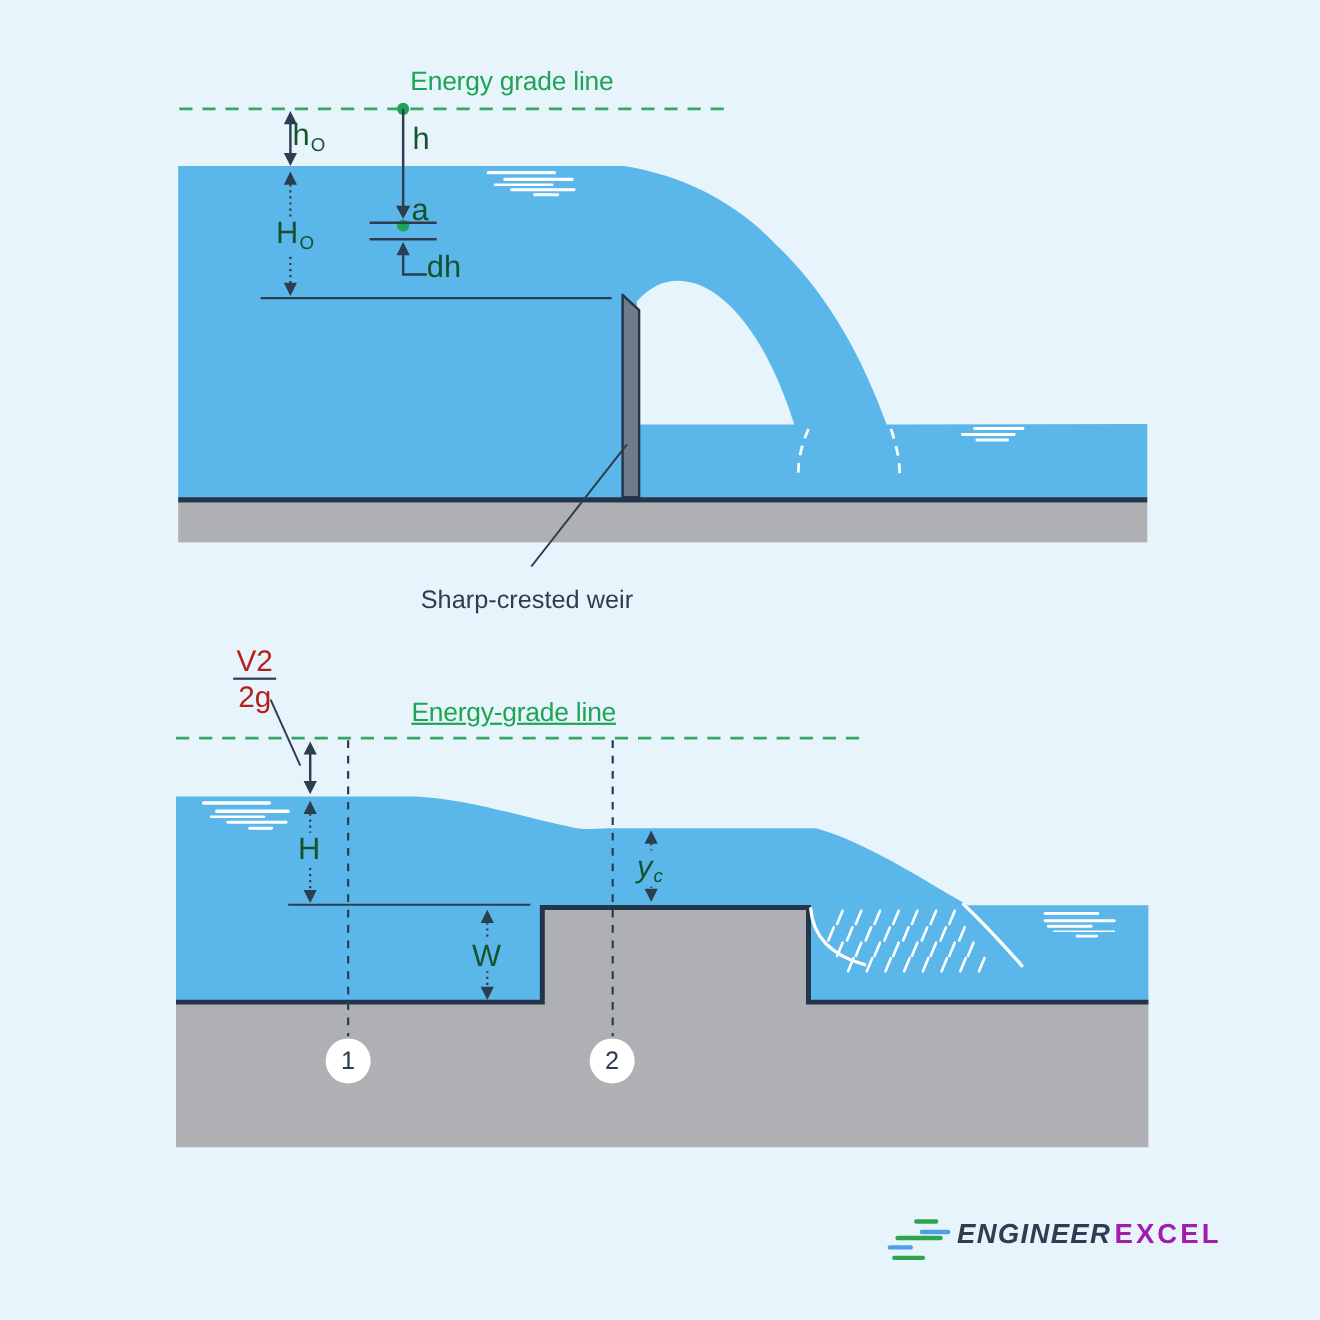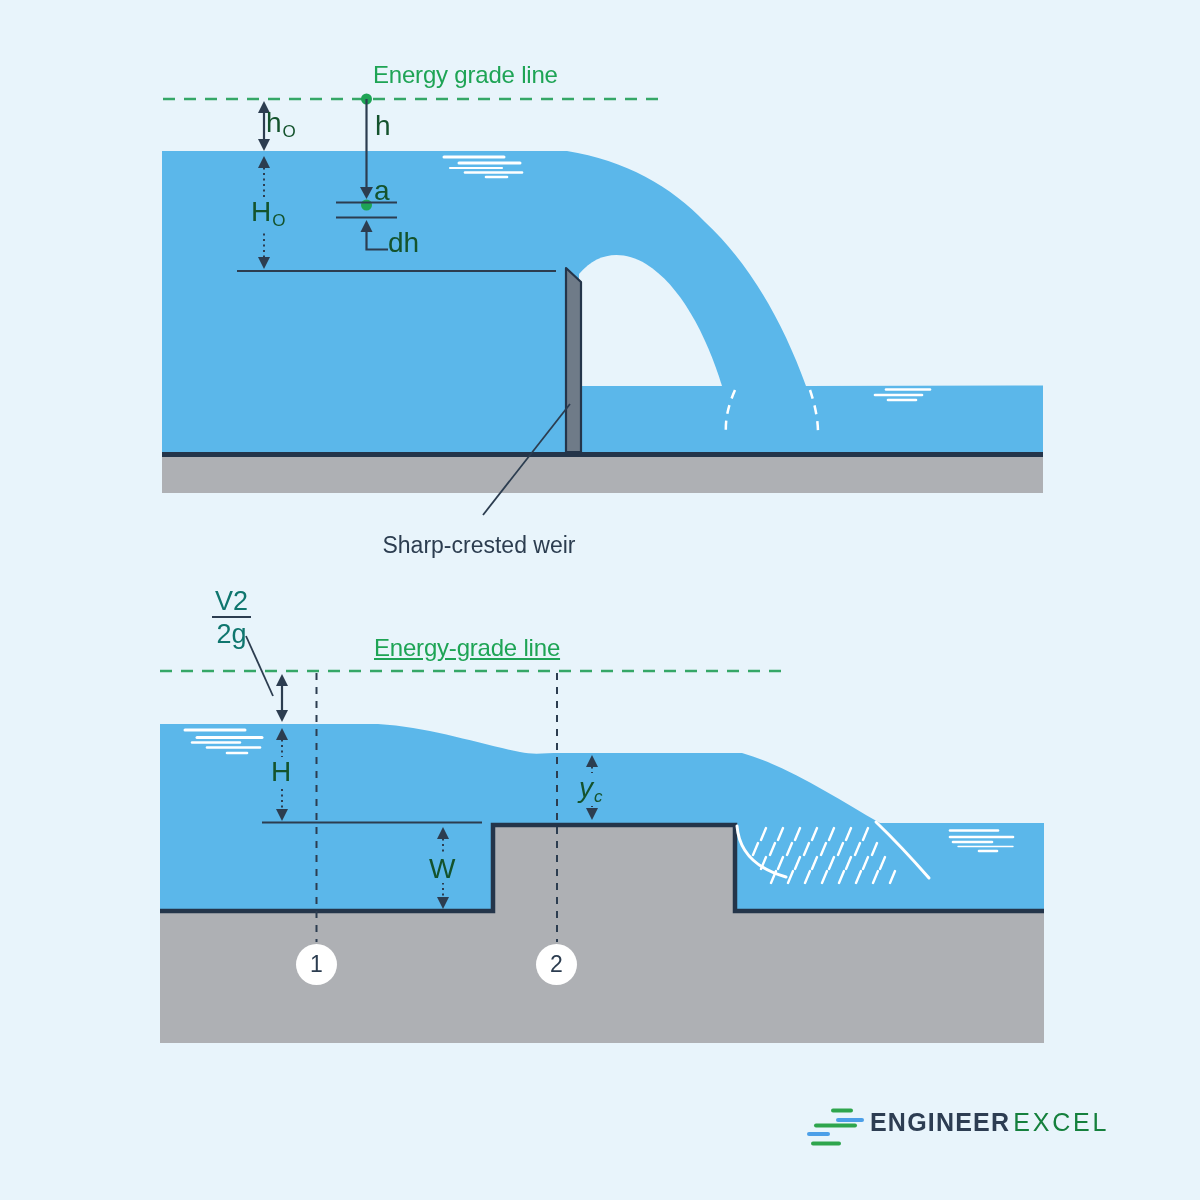--- a/index.html
+++ b/index.html
@@ -5,28 +5,28 @@
   html,body{margin:0;padding:0;}
   .canvas{position:relative;width:1200px;height:1200px;background:#E8F4FB;overflow:hidden;
           font-family:"Liberation Sans", sans-serif;}
   .canvas svg{position:absolute;left:0;top:0;}
   .lbl{position:absolute;color:#14532d;font-size:28px;line-height:1.05;white-space:nowrap;}
   .lbl .sub{font-size:17px;vertical-align:-5px;margin-left:1px;}
   .green-lbl{position:absolute;color:#1EA455;font-size:24px;line-height:1.1;text-align:left;
              letter-spacing:-0.2px;white-space:nowrap;}
   .txt-lbl{position:absolute;color:#2C3D50;font-size:23px;line-height:1.1;text-align:center;white-space:nowrap;}
   .masked{background:#5BB7EA;padding:0 3px;}
-  .vhead{position:absolute;left:212px;top:588px;color:#0f766e;font-size:27px;text-align:center;line-height:1.0;}
+  .vhead{position:absolute;left:212px;top:588px;color:#b91c1c;font-size:27px;text-align:center;line-height:1.0;}
   .vhead .num{border-bottom:2.5px solid #2C3D50;padding:0 3px 1px;}
   .vhead .den{padding-top:3px;}
   .station{position:absolute;width:41px;height:41px;border-radius:50%;background:#ffffff;
            display:flex;align-items:center;justify-content:center;color:#2C3D50;font-size:23px;}
   .logo-text{position:absolute;left:870px;top:1108px;display:flex;align-items:baseline;}
-  .logo-bold{font-size:25px;font-weight:700;color:#2D3D52;letter-spacing:1.2px;}
-  .logo-light{font-size:25px;font-weight:400;color:#15803d;letter-spacing:2.8px;margin-left:3px;}
+  .logo-bold{font-size:25px;font-weight:700;color:#2D3D52;letter-spacing:1.2px;font-style:italic;}
+  .logo-light{font-size:25px;font-weight:700;color:#a21caf;letter-spacing:2.8px;margin-left:3px;}
 </style>
 </head>
 <body>
 
 <div class="canvas">
 
   <svg width="1200" height="1200" viewBox="0 0 1200 1200">
 
     <g>
 

